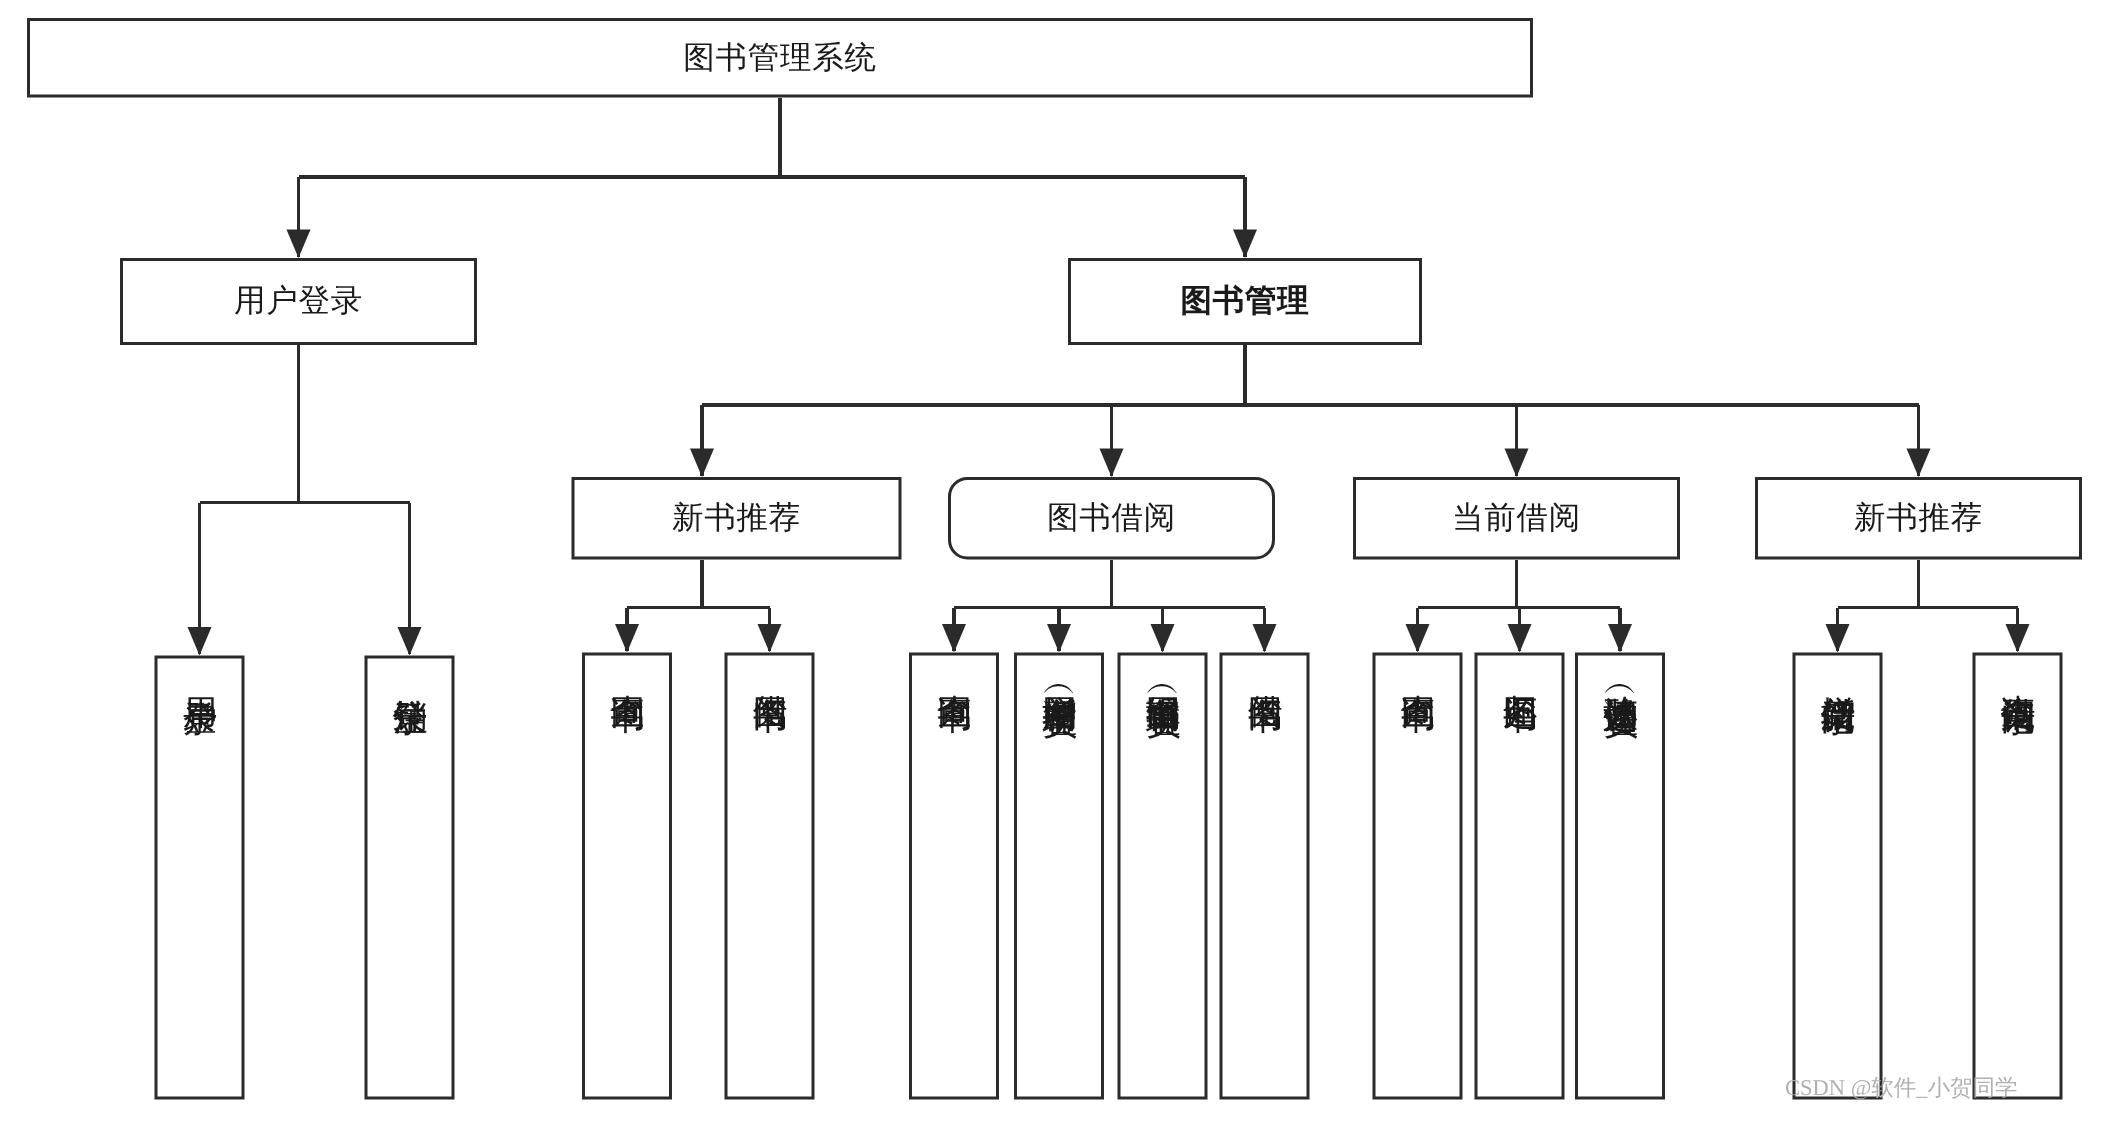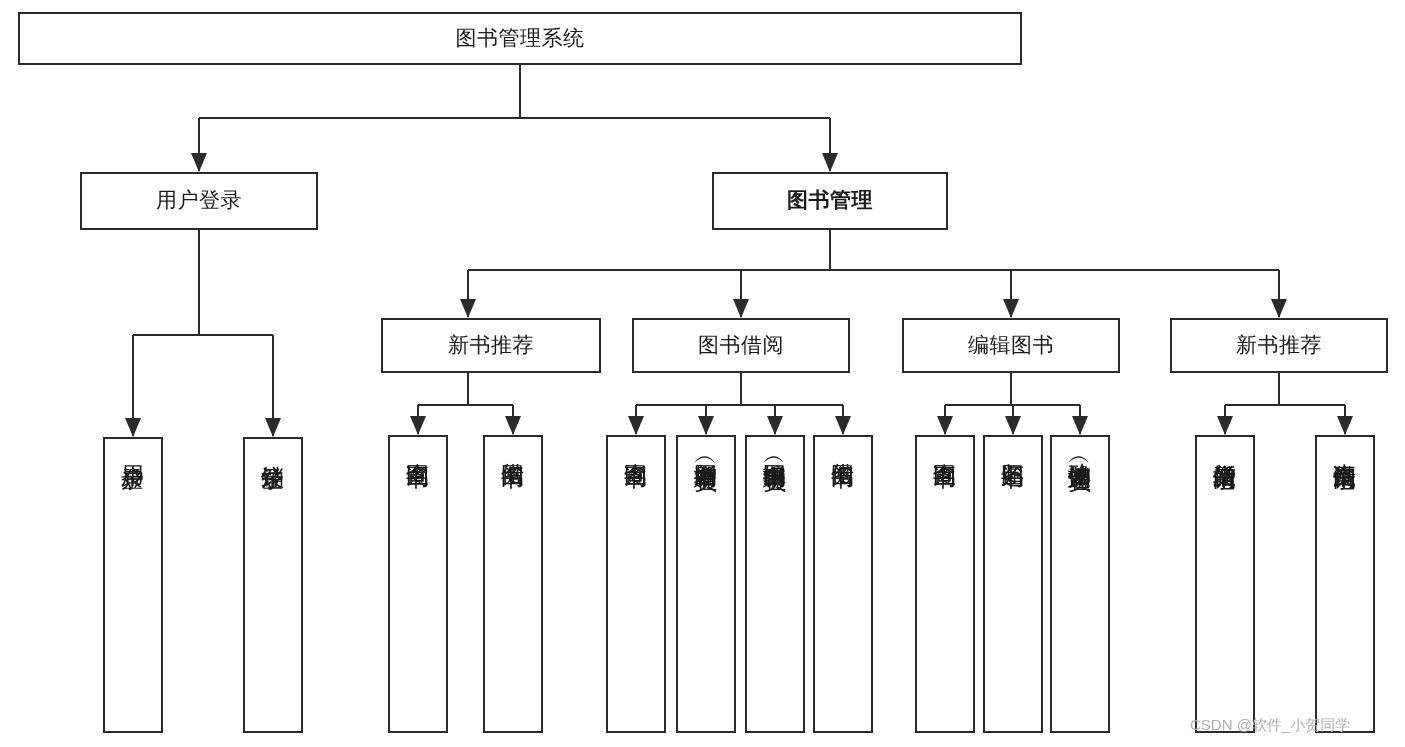--- a/index.html
+++ b/index.html
@@ -58,21 +58,21 @@
     letter-spacing: 1px;
   }
   #watermark {
     position: absolute;
     left: 1190px;
     top: 716px;
     font-size: 15px;
     color: #b0b0b0;
     white-space: nowrap;
     z-index: 3;
-    font-family: Liberation Sans, sans-serif;
+    font-family: Liberation Serif, serif;
   }
 </style>
 </head>
 <body>
 
 <div id="canvas">
 
   <svg id="diagram-svg" viewBox="0 0 1405 747" xmlns="http://www.w3.org/2000/svg">
       <line x1="520" y1="65" x2="520" y2="118" stroke="#2b2b2b" stroke-width="2.6" shape-rendering="crispEdges"></line>
       <line x1="199" y1="118" x2="830" y2="118" stroke="#2b2b2b" stroke-width="2.6" shape-rendering="crispEdges"></line>
@@ -134,25 +134,25 @@
       </div>
       <div class="node horizontal" style="left: 80px; top: 172px; width: 238px; height: 58px;">
         <span class="node-label">用户登录</span>
       </div>
       <div class="node horizontal" style="left: 712px; top: 172px; width: 236px; height: 58px; font-weight: bold;">
         <span class="node-label">图书管理</span>
       </div>
       <div class="node horizontal" style="left: 358px; top: 318px; width: 220px; height: 55px; margin-left: 23px;">
         <span class="node-label">新书推荐</span>
       </div>
-      <div class="node horizontal" style="left: 632px; top: 318px; width: 218px; height: 55px;">
+      <div class="node horizontal" style="left: 632px; top: 318px; width: 218px; height: 55px; border-radius: 13px;">
         <span class="node-label">图书借阅</span>
       </div>
       <div class="node horizontal" style="left: 902px; top: 318px; width: 218px; height: 55px;">
-        <span class="node-label">编辑图书</span>
+        <span class="node-label">当前借阅</span>
       </div>
       <div class="node horizontal" style="left: 1170px; top: 318px; width: 218px; height: 55px;">
         <span class="node-label">新书推荐</span>
       </div>
       <div class="node vertical" style="left: 103px; top: 437px; width: 60px; height: 296px;">
         <span class="node-label">用户登录</span>
       </div>
       <div class="node vertical" style="left: 243px; top: 437px; width: 60px; height: 296px;">
         <span class="node-label">注销登录</span>
       </div>

